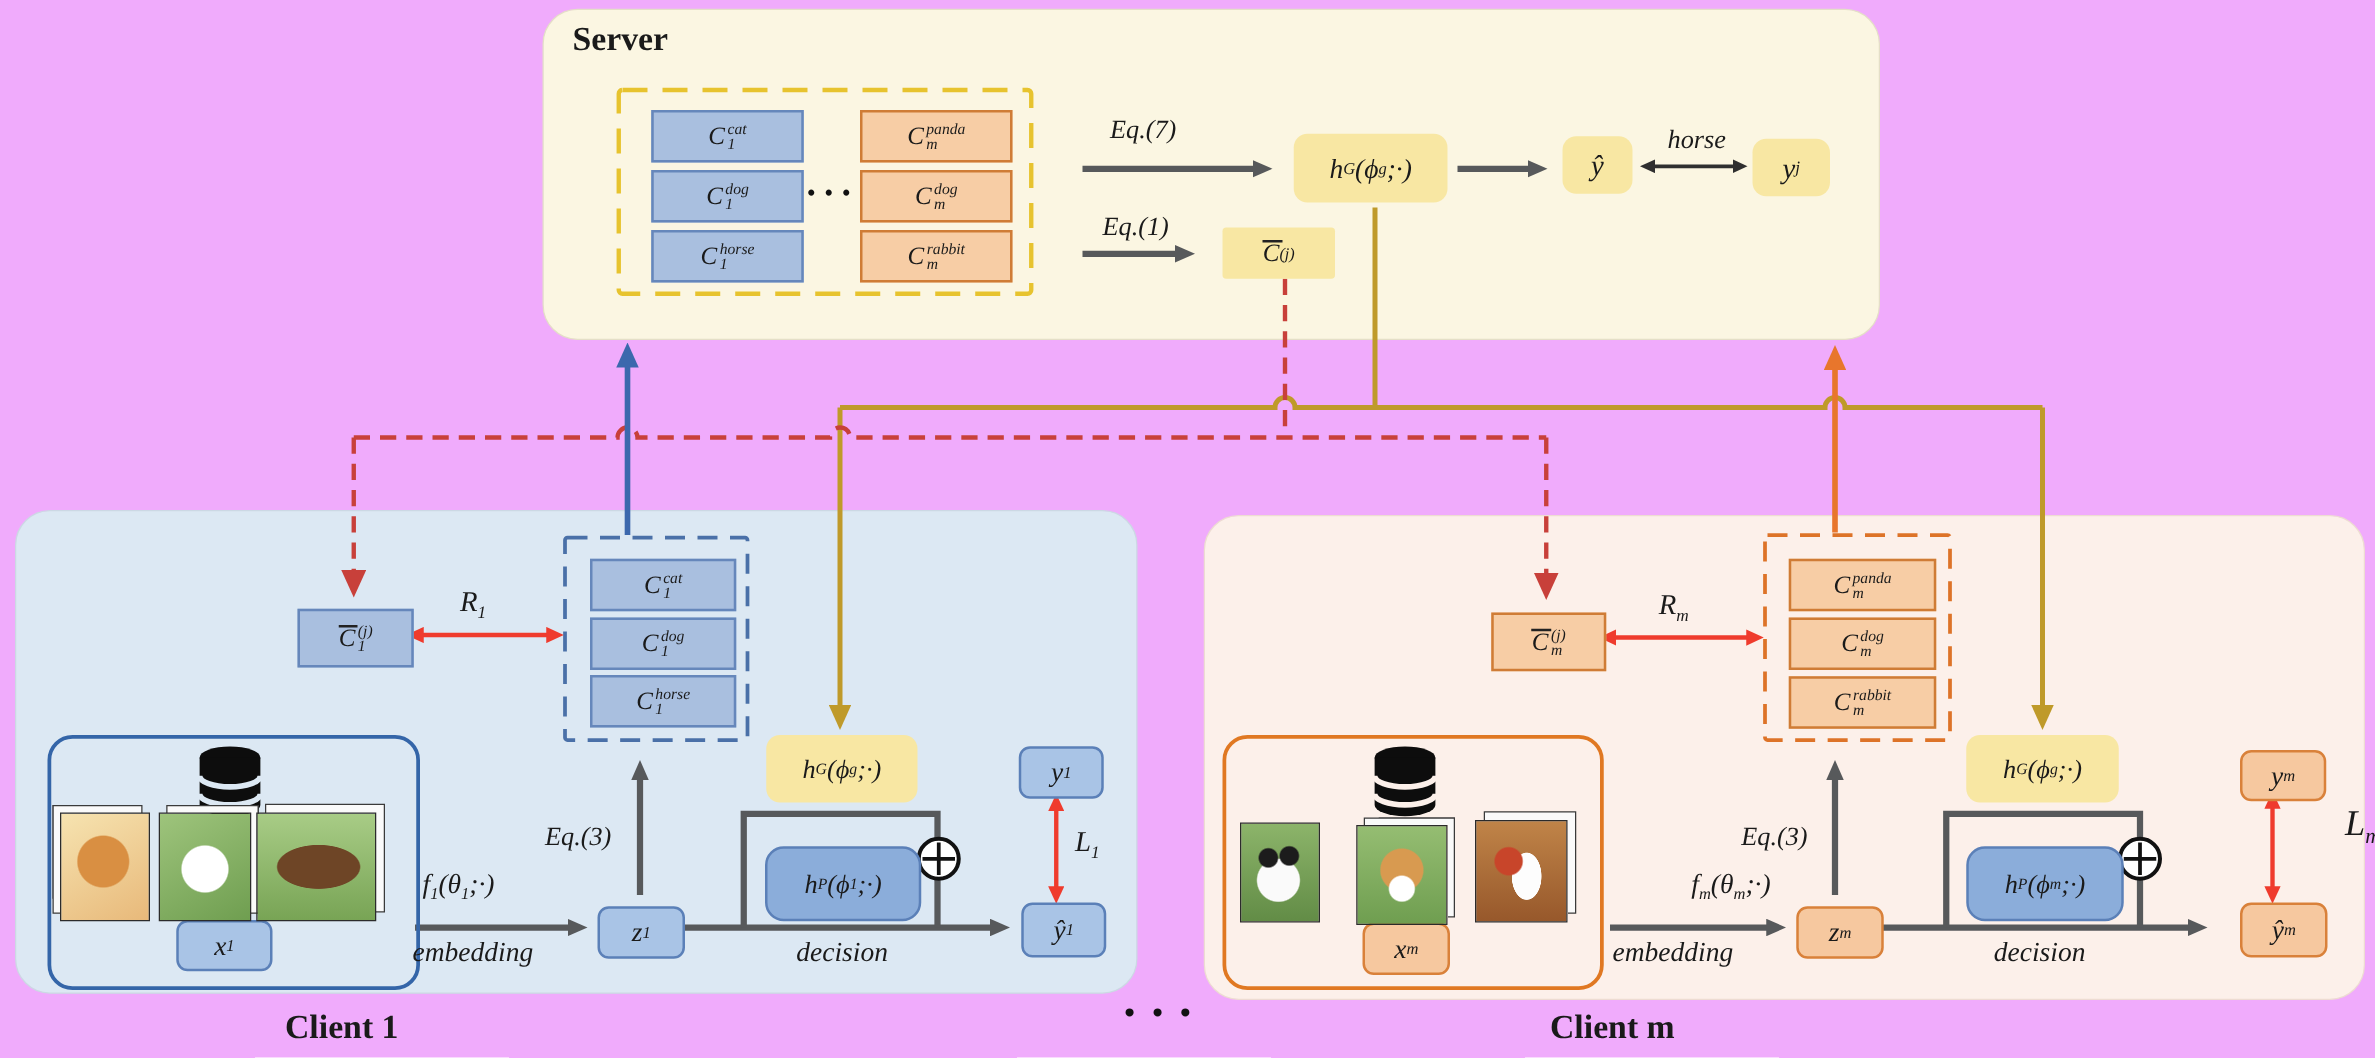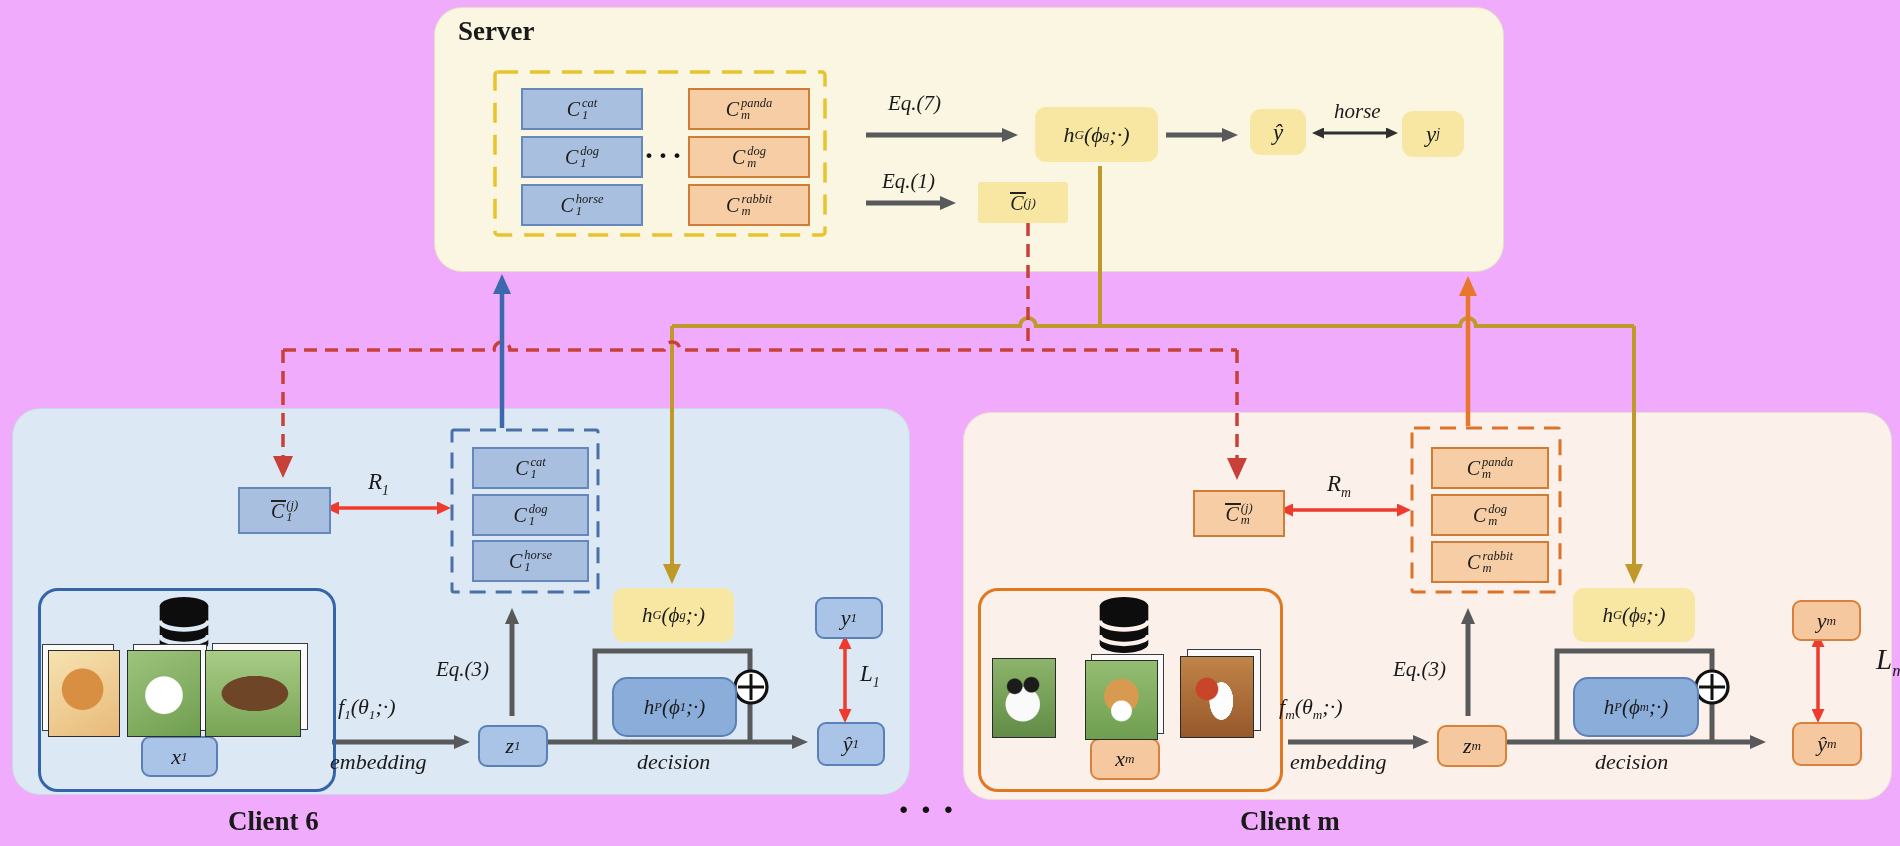--- a/index.html
+++ b/index.html
@@ -266,21 +266,21 @@
     <i>y</i>
       <sub>1</sub>
   </div>
   <div class="node bbox" style="left:817px;top:722px;width:64px;height:40px;font-size:22px;">
     <i>ŷ</i>
       <sub>1</sub>
   </div>
   <div class="lbl" style="left:860px;top:662px;font-size:23px;">
     <i>L</i><sub>1</sub>
   </div>
-  <div class="title" style="left:228px;top:806px;">Client 6</div>
+  <div class="title" style="left:228px;top:806px;">Client 1</div>
 
   <div class="node oproto bar" style="left:1193px;top:490px;width:88px;height:43px;">
     <span class="cbase">C</span>
       <span class="cstack">
         <span>(j)</span>
         <span>m</span>
       </span>
   </div>
   <div class="lbl" style="left:1327px;top:472px;font-size:23px;">
     <i>R</i><sub>m</sub>
@@ -315,21 +315,21 @@
     <path d="M3 43 a27 10 0 0 0 54 0" fill="none" stroke="#fcf0ea" stroke-width="5"></path>
   </svg>
   <div class="photo p-panda" style="left:992px;top:658px;width:62px;height:78px;"></div>
   <div class="photo p-corgi cards-r" style="left:1085px;top:660px;width:71px;height:78px;"></div>
   <div class="photo p-rabbit cards-r1" style="left:1180px;top:656px;width:72px;height:80px;"></div>
   <div class="node obox" style="left:1090px;top:738px;width:66px;height:38px;font-size:22px;">
     <i>x</i>
       <sub>m</sub>
   </div>
 
-  <div class="lbl" style="left:1279px;top:695px;font-size:22px;">
+  <div class="lbl" style="left:1353px;top:695px;font-size:22px;">
     <i>f</i><sub>m</sub><i>(θ</i><sub>m</sub><i>;·)</i>
   </div>
   <div class="lbl" style="left:1290px;top:750px;font-size:22px;">embedding</div>
   <div class="node obox" style="left:1437px;top:725px;width:66px;height:38px;font-size:22px;">
     <i>z</i>
       <sub>m</sub>
   </div>
   <div class="lbl" style="left:1393px;top:658px;">Eq.(3)</div>
 
   <div class="node ybox mathbox" style="left:1573px;top:588px;width:122px;height:54px;font-size:21px;">

